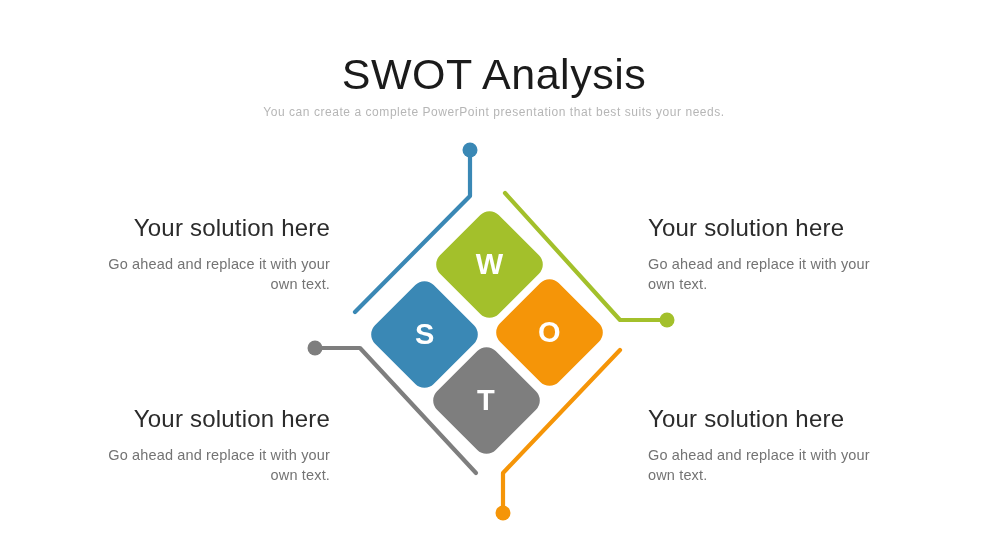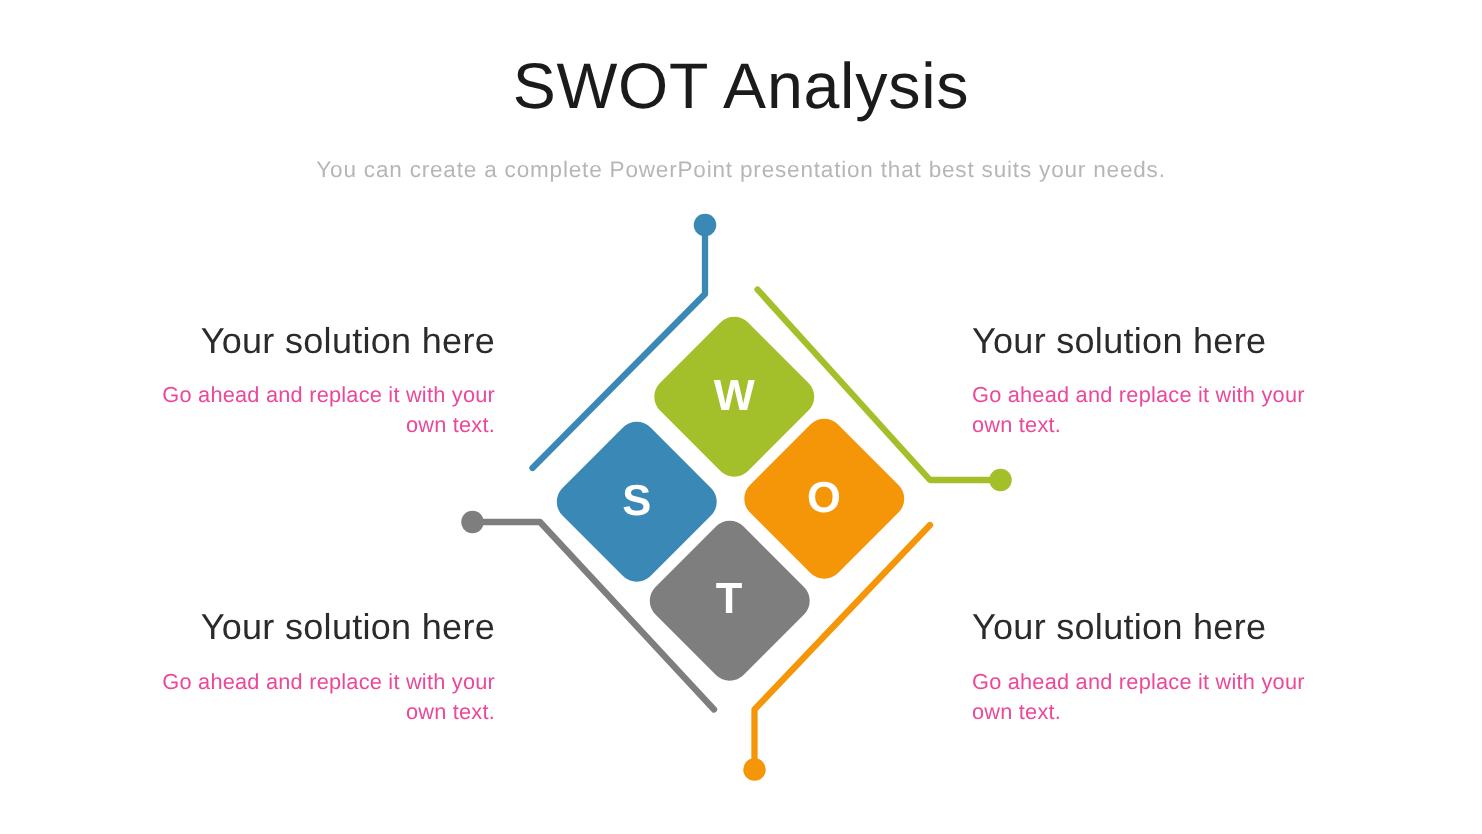--- a/index.html
+++ b/index.html
@@ -12,38 +12,38 @@
     height: 556px;
     position: relative;
     overflow: hidden;
     font-family: "Liberation Sans", sans-serif;
     -webkit-font-smoothing: antialiased;
   }
 
   
   #slide-title {
     position: absolute;
-    top: 34px;
+    top: 50px;
     left: 0;
     width: 988px;
     text-align: center;
     font-size: 43px;
     font-weight: 300;
     letter-spacing: 0.5px;
     color: #1b1b1b;
     line-height: 1.12;
     white-space: nowrap;
   }
   #slide-subtitle {
     position: absolute;
     top: 105px;
     left: 0;
     width: 988px;
     text-align: center;
-    font-size: 15px;
+    font-size: 12px;
     font-weight: 400;
     letter-spacing: 0.55px;
     color: #b6b6b6;
     white-space: nowrap;
   }
 
   
   #swot-diagram {
     position: absolute;
     inset: 0;
@@ -90,21 +90,21 @@
     font-weight: 400;
     color: #2b2b2b;
     line-height: 1.25;
     letter-spacing: 0.2px;
     white-space: nowrap;
   }
   .caption-body {
     margin-top: 11px;
     font-size: 14.5px;
     font-weight: 400;
-    color: #ec4899;
+    color: #737373;
     line-height: 1.4;
     letter-spacing: 0.15px;
   }
   .align-right { text-align: right; }
   .align-left  { text-align: left;  }
 
   #caption-strengths     { left: 100px; top: 213px; }
   #caption-weaknesses    { left: 648px; top: 213px; }
   #caption-threats       { left: 100px; top: 404px; }
   #caption-opportunities { left: 648px; top: 404px; }

